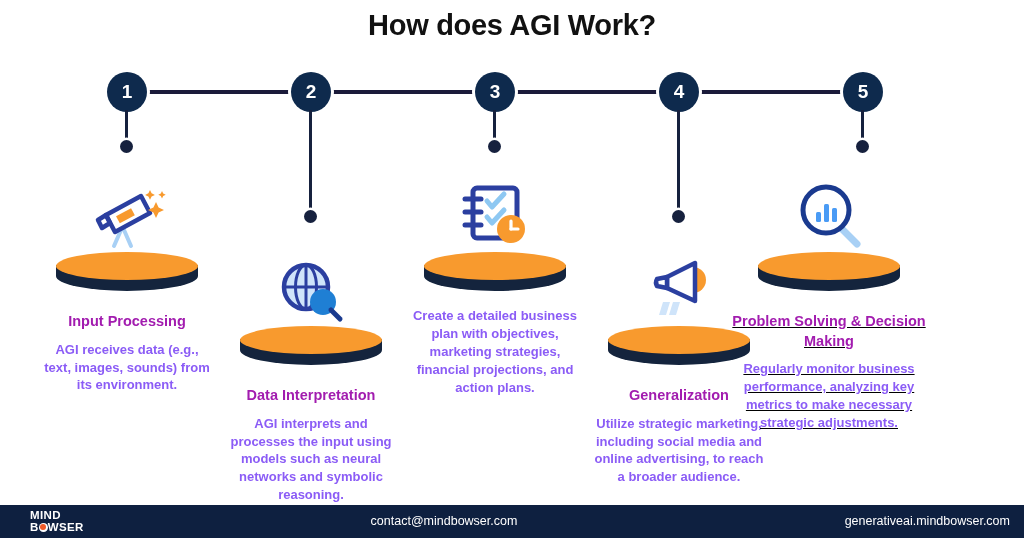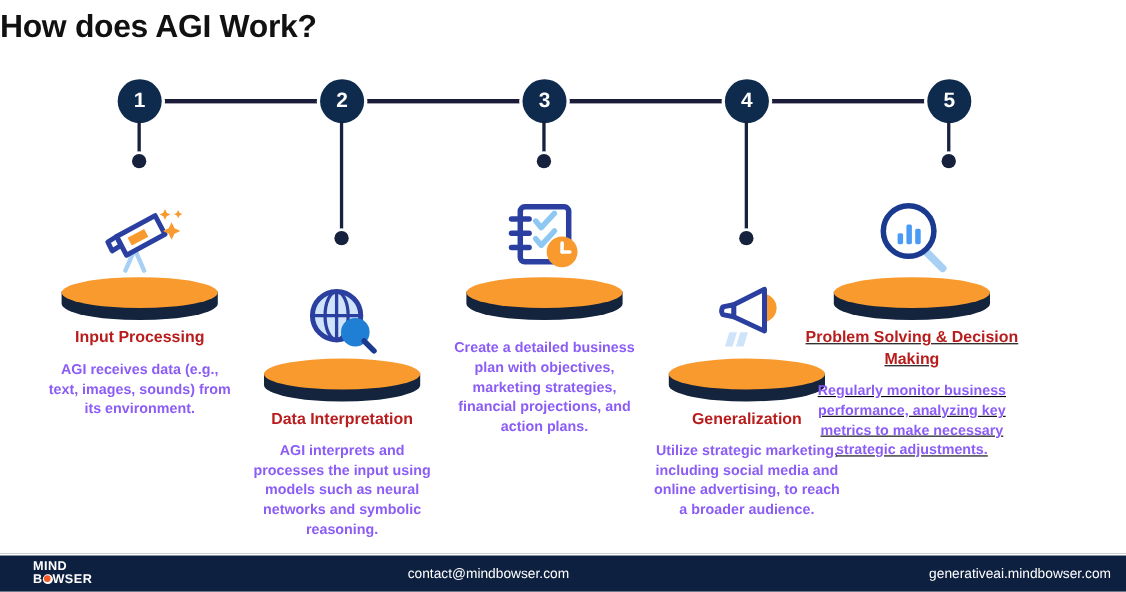--- a/index.html
+++ b/index.html
@@ -15,20 +15,21 @@
     font-family: "Liberation Sans", sans-serif;
     -webkit-font-smoothing: antialiased;
   }
 
   
   #infographic-title {
     position: absolute;
     top: 9px;
     left: 0;
     width: 1024px;
+    text-align: center;
     font-size: 29px;
     font-weight: bold;
     color: #111111;
     letter-spacing: -0.3px;
   }
 
   
   #timeline {
     position: absolute;
     top: 72px;
@@ -118,23 +119,24 @@
   .podium-top {
     position: absolute;
     top: 0;
     left: 0;
     width: 142px;
     height: 28px;
     background: #f89a2e;
     border-radius: 50%;
   }
   .step-title {
+    margin-top: 14px;
     font-size: 14.5px;
     font-weight: bold;
-    color: #b91c1c;
+    color: #a21caf;
     line-height: 1.35;
   }
   .step-desc {
     margin-top: 9px;
     font-size: 13px;
     font-weight: bold;
     color: #8b5cf6;
     line-height: 1.38;
     padding: 0 14px;
   }

